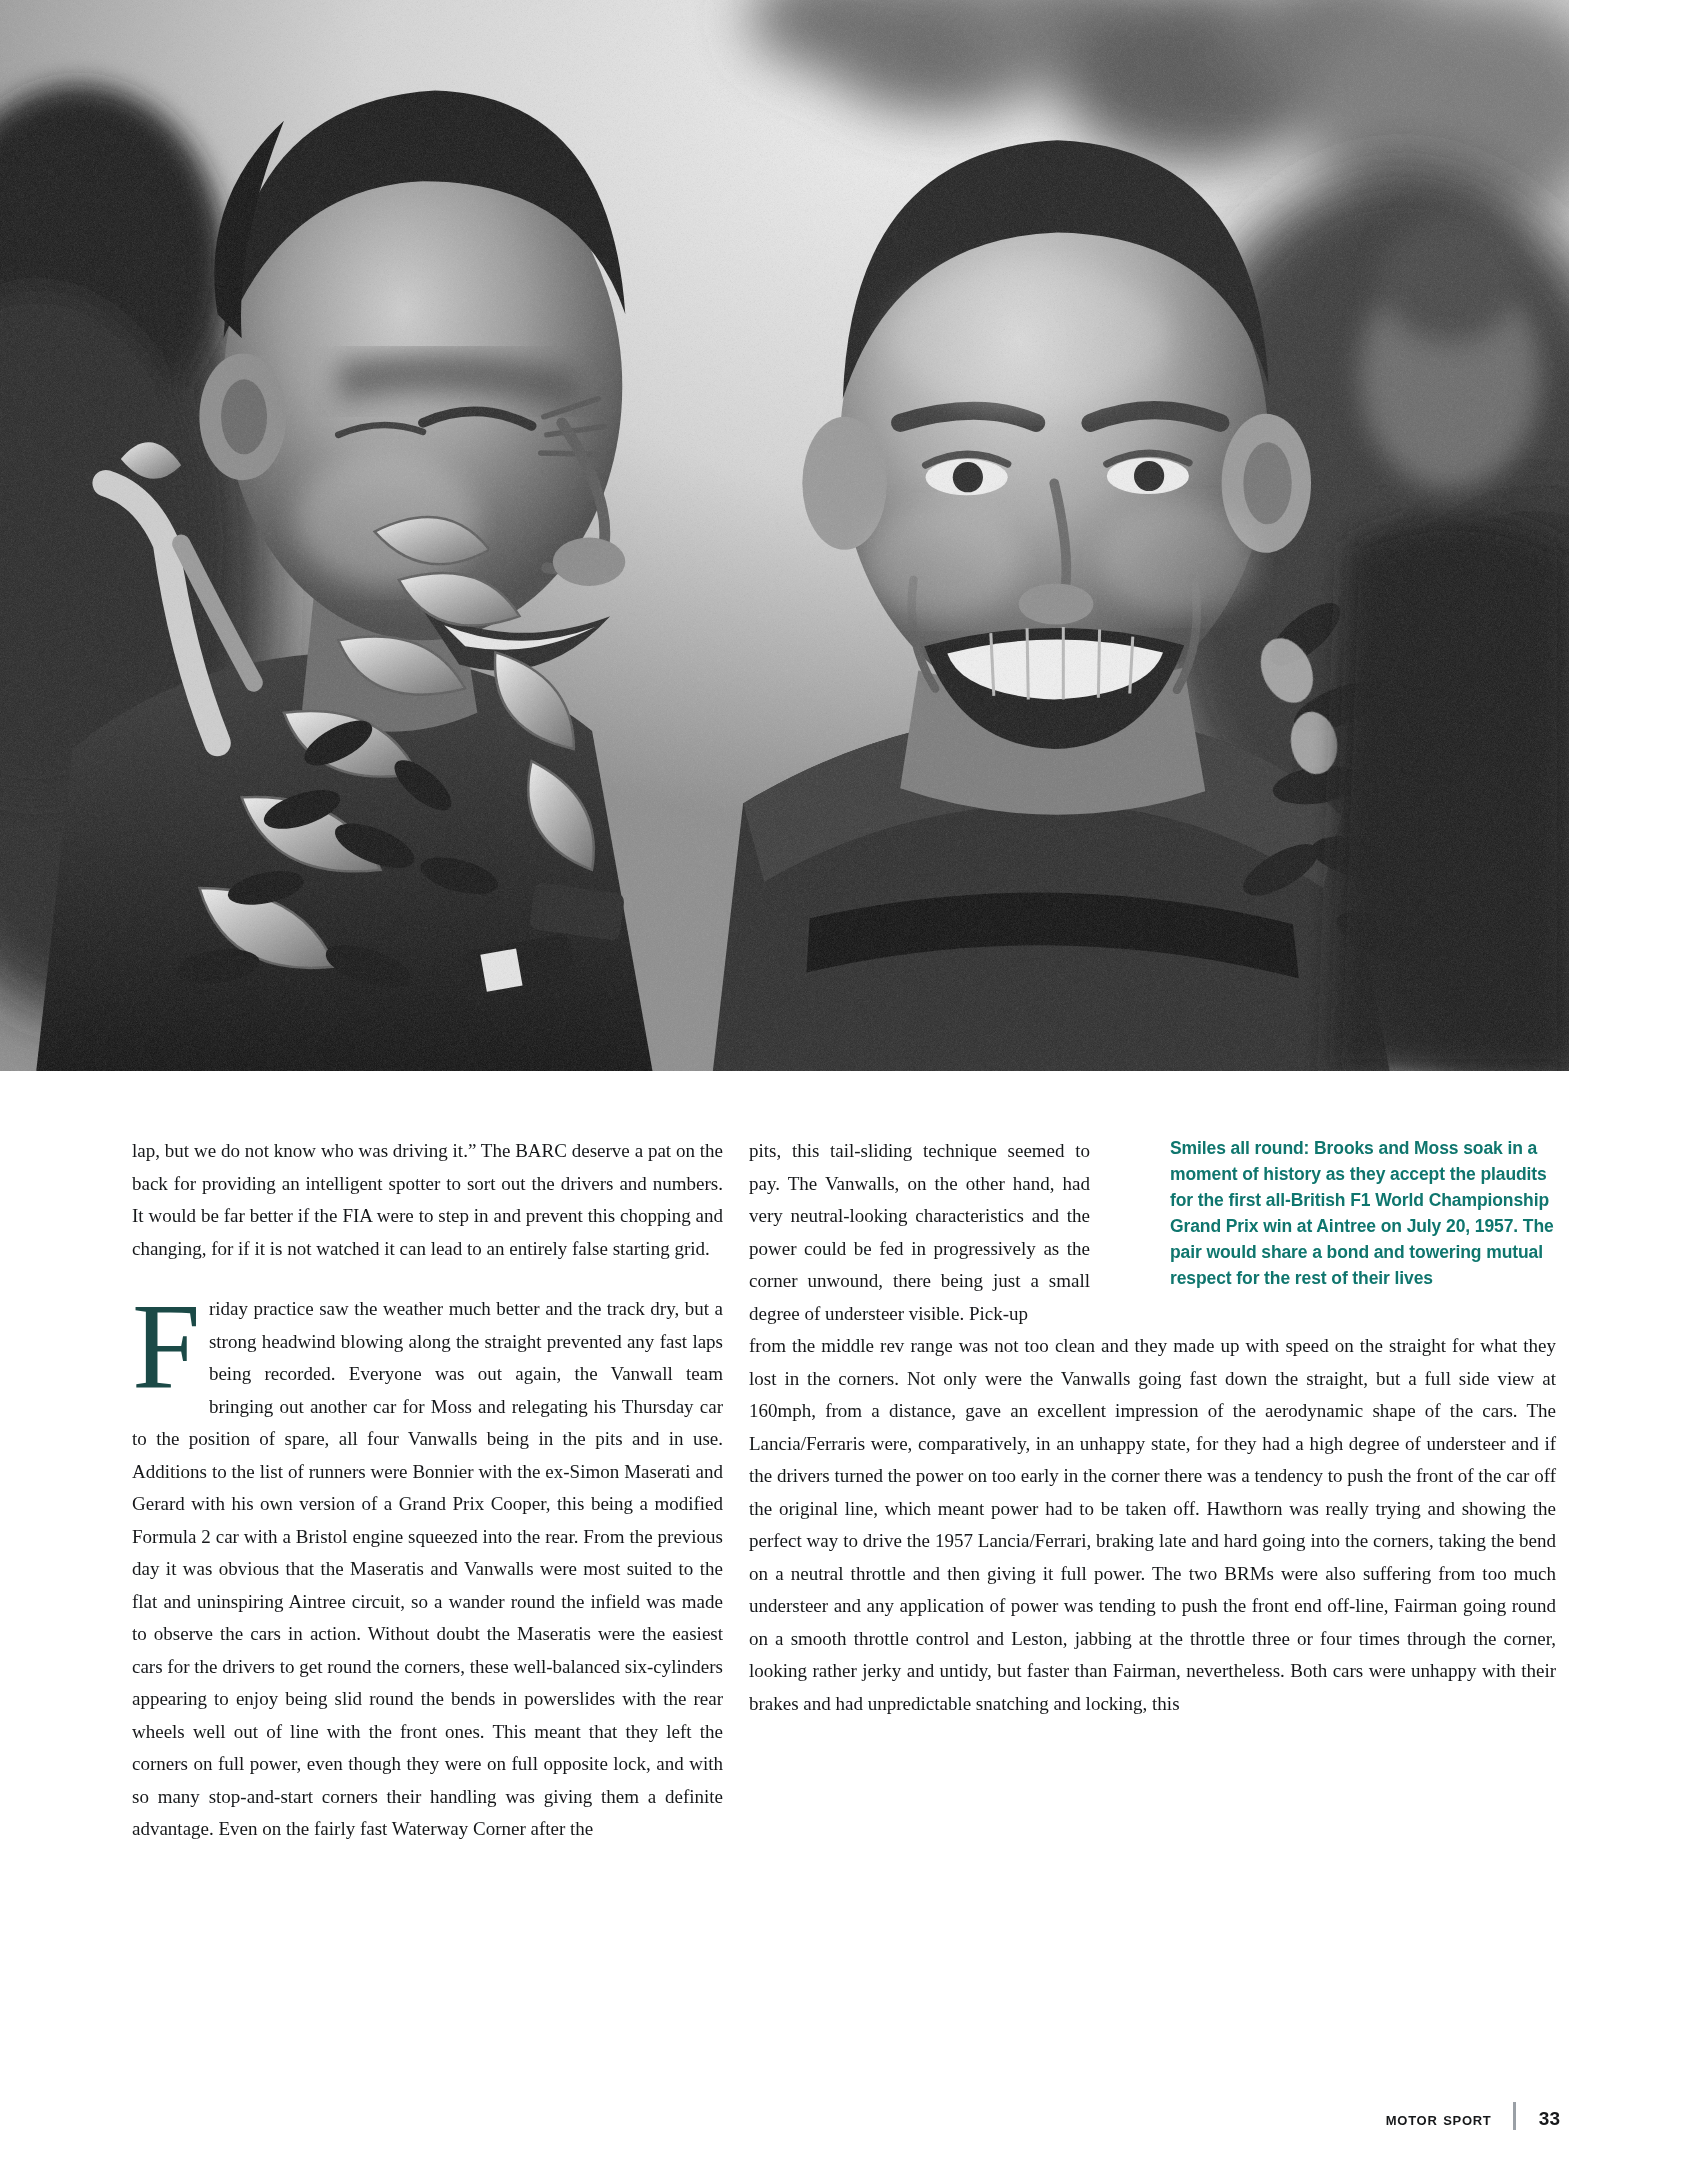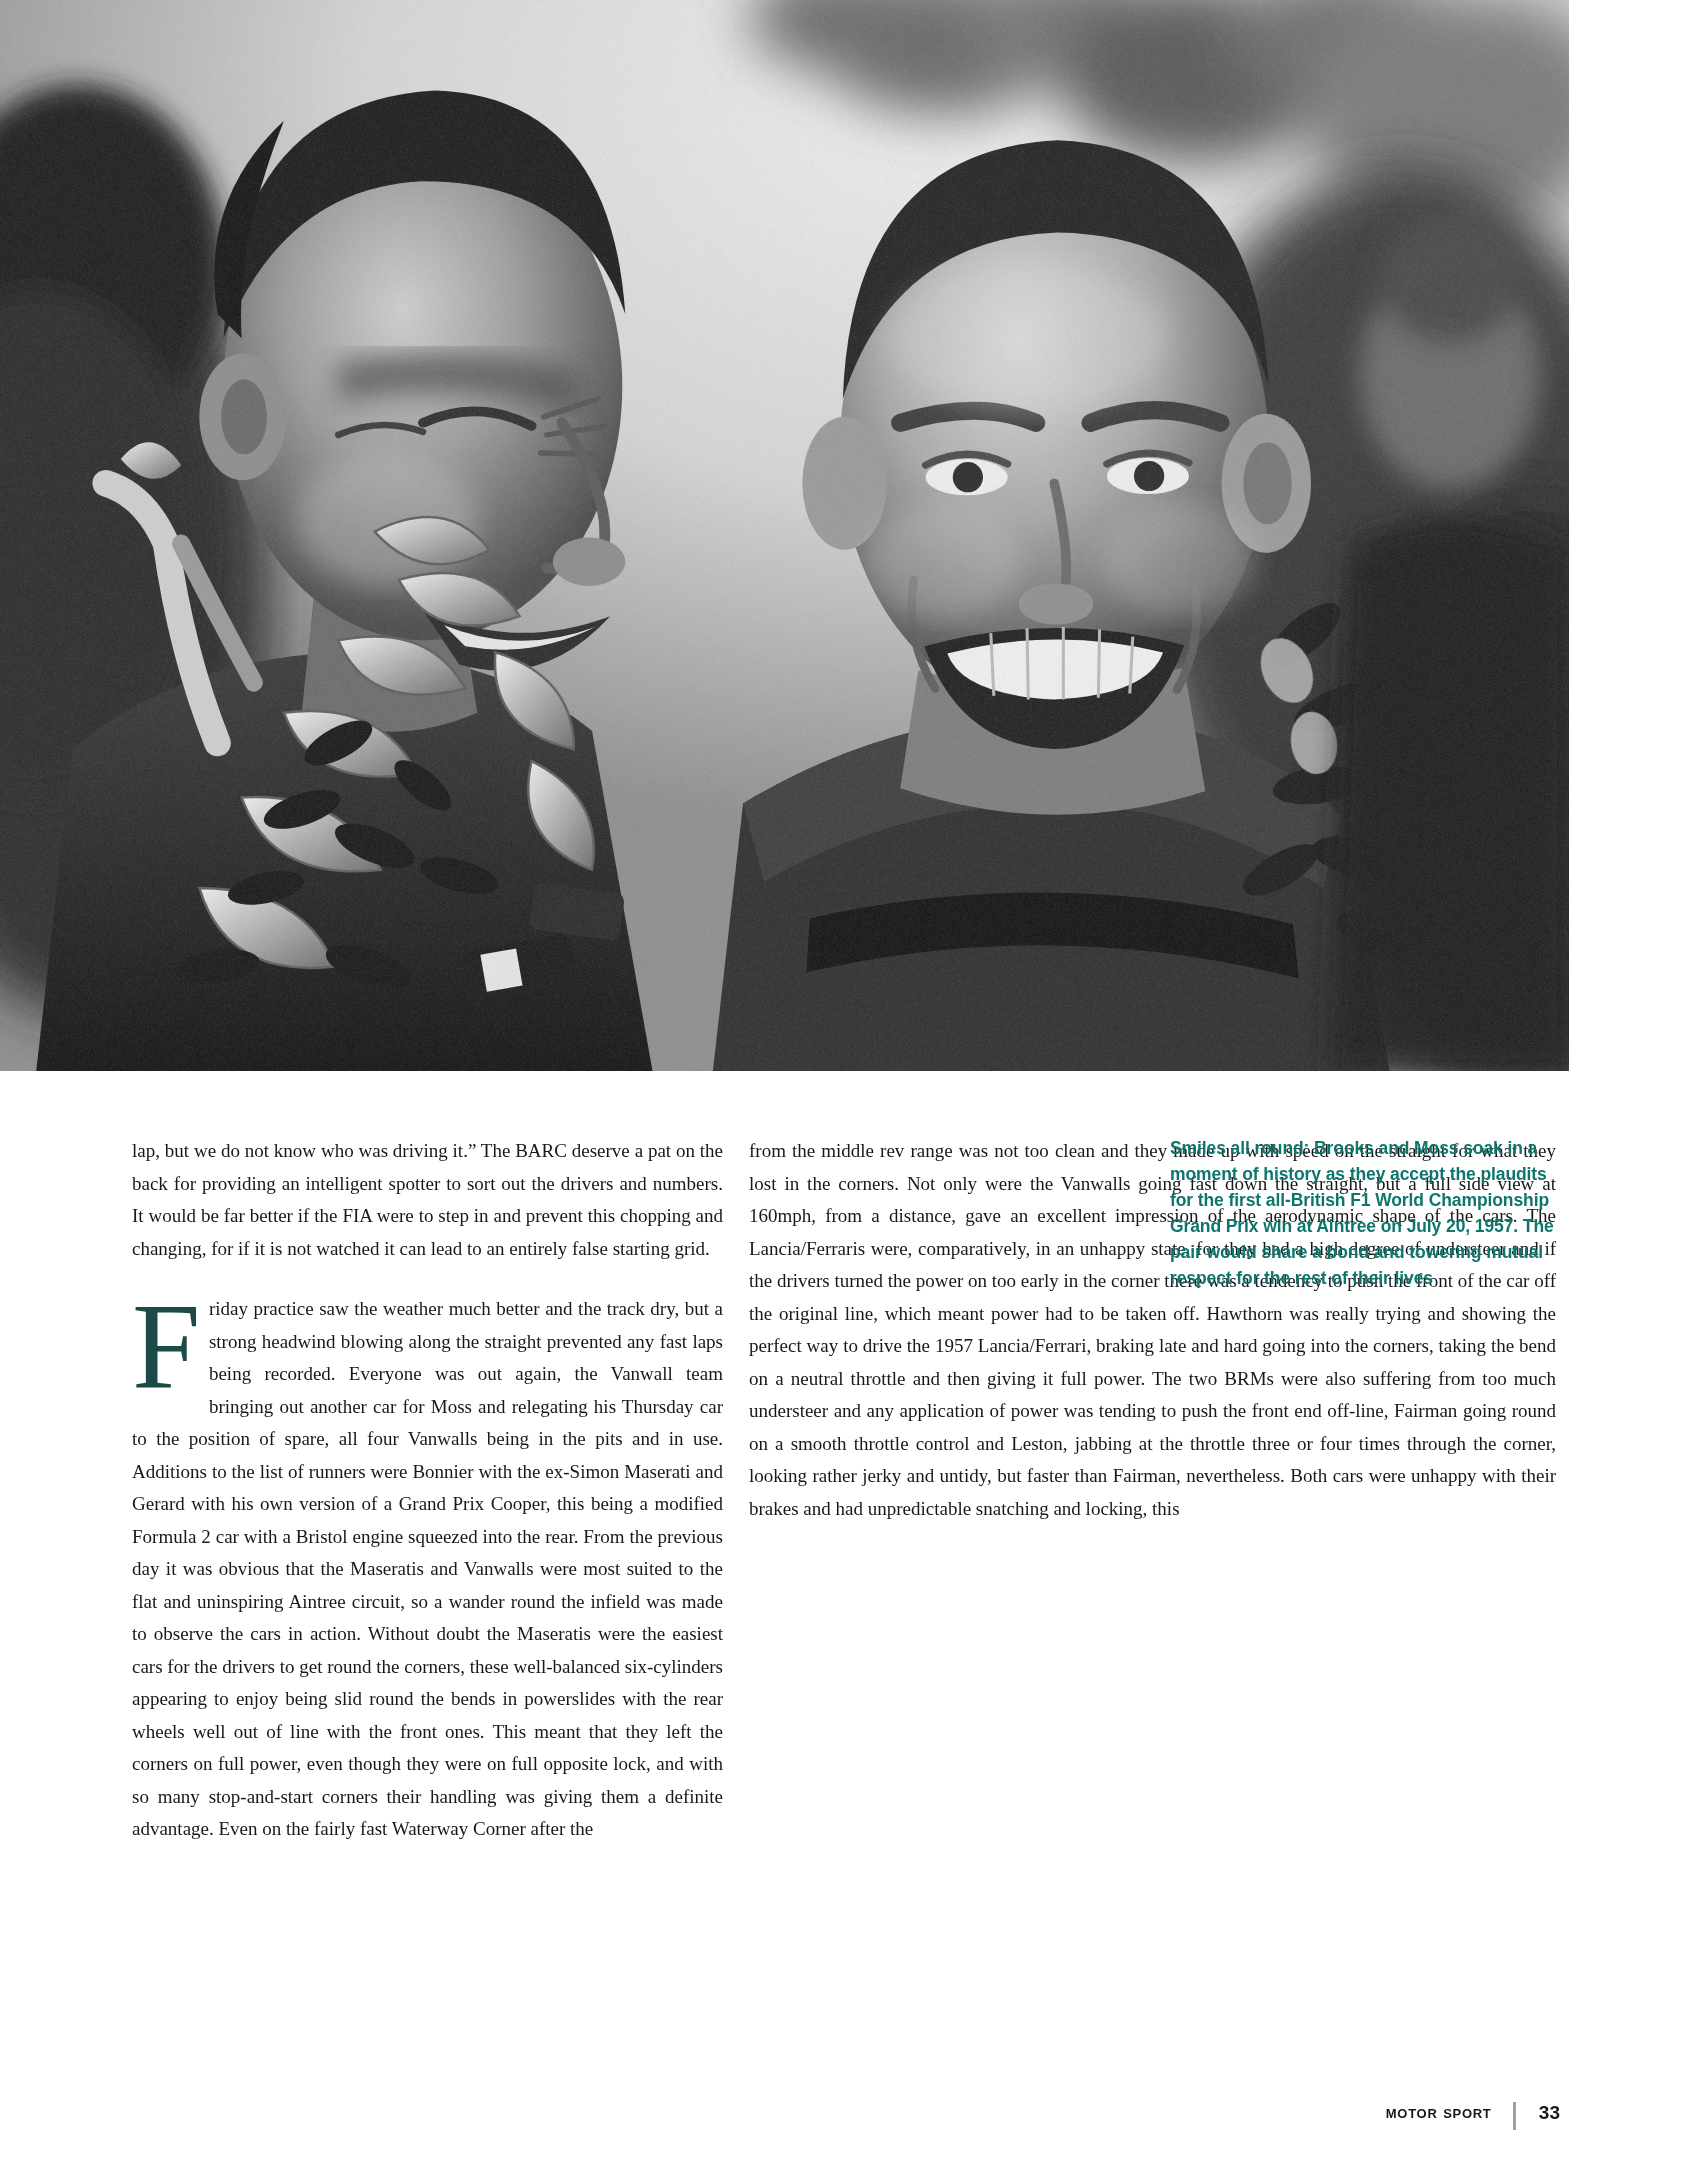--- a/index.html
+++ b/index.html
@@ -75,21 +75,21 @@
     line-height:26px;
     color:#0f766e;
     letter-spacing:-0.1px;
     text-align:left;
   }
 
   
   #footer{
     position:absolute;
     right:124px;bottom:53px;
-    display:flex;align-items:flex-start;gap:0px;
+    display:flex;align-items:flex-end;gap:0px;
     font-family:"Liberation Sans",sans-serif;
   }
   #footer .brand{
     font-weight:bold;
     font-size:18px;
     letter-spacing:0.7px;
     color:#16181a;
     font-variant:small-caps;
     text-transform:lowercase;
     padding-right:22px;
@@ -309,20 +309,21 @@
 </div>
 
 <div class="page-body">
 
   <div id="col-left" class="col-serif">
     <p>lap, but we do not know who was driving it.” The BARC deserve a pat on the back for providing an intelligent spotter to sort out the drivers and numbers. It would be far better if the FIA were to step in and prevent this chopping and changing, for if it is not watched it can lead to an entirely false starting grid.</p>
     <p><span class="dropcap">F</span><span>riday practice saw the weather much better and the track dry, but a strong headwind blowing along the straight prevented any fast laps being recorded. Everyone was out again, the Vanwall team bringing out another car for Moss and relegating his Thursday car to the position of spare, all four Vanwalls being in the pits and in use. Additions to the list of runners were Bonnier with the ex-Simon Maserati and Gerard with his own version of a Grand Prix Cooper, this being a modified Formula 2 car with a Bristol engine squeezed into the rear. From the previous day it was obvious that the Maseratis and Vanwalls were most suited to the flat and uninspiring Aintree circuit, so a wander round the infield was made to observe the cars in action. Without doubt the Maseratis were the easiest cars for the drivers to get round the corners, these well-balanced six-cylinders appearing to enjoy being slid round the bends in powerslides with the rear wheels well out of line with the front ones. This meant that they left the corners on full power, even though they were on full opposite lock, and with so many stop-and-start corners their handling was giving them a definite advantage. Even on the fairly fast Waterway Corner after the</span></p>
   </div>
 
   <div id="col-mid" class="col-serif">
+    <p class="narrow">pits, this tail-sliding technique seemed to pay. The Vanwalls, on the other hand, had very neutral-looking characteristics and the power could be fed in progressively as the corner unwound, there being just a small degree of understeer visible. Pick-up</p>
     <p class="wide">from the middle rev range was not too clean and they made up with speed on the straight for what they lost in the corners. Not only were the Vanwalls going fast down the straight, but a full side view at 160mph, from a distance, gave an excellent impression of the aerodynamic shape of the cars. The Lancia/Ferraris were, comparatively, in an unhappy state, for they had a high degree of understeer and if the drivers turned the power on too early in the corner there was a tendency to push the front of the car off the original line, which meant power had to be taken off. Hawthorn was really trying and showing the perfect way to drive the 1957 Lancia/Ferrari, braking late and hard going into the corners, taking the bend on a neutral throttle and then giving it full power. The two BRMs were also suffering from too much understeer and any application of power was tending to push the front end off-line, Fairman going round on a smooth throttle control and Leston, jabbing at the throttle three or four times through the corner, looking rather jerky and untidy, but faster than Fairman, nevertheless. Both cars were unhappy with their brakes and had unpredictable snatching and locking, this</p>
   </div>
 
   <div id="caption">Smiles all round: Brooks and Moss soak in a moment of history as they accept the plaudits for the first all-British F1 World Championship Grand Prix win at Aintree on July 20, 1957. The pair would share a bond and towering mutual respect for the rest of their lives</div>
 
 </div>
 
 <div id="footer">
   <span class="brand">Motor Sport</span>
   <span class="rule"></span>

